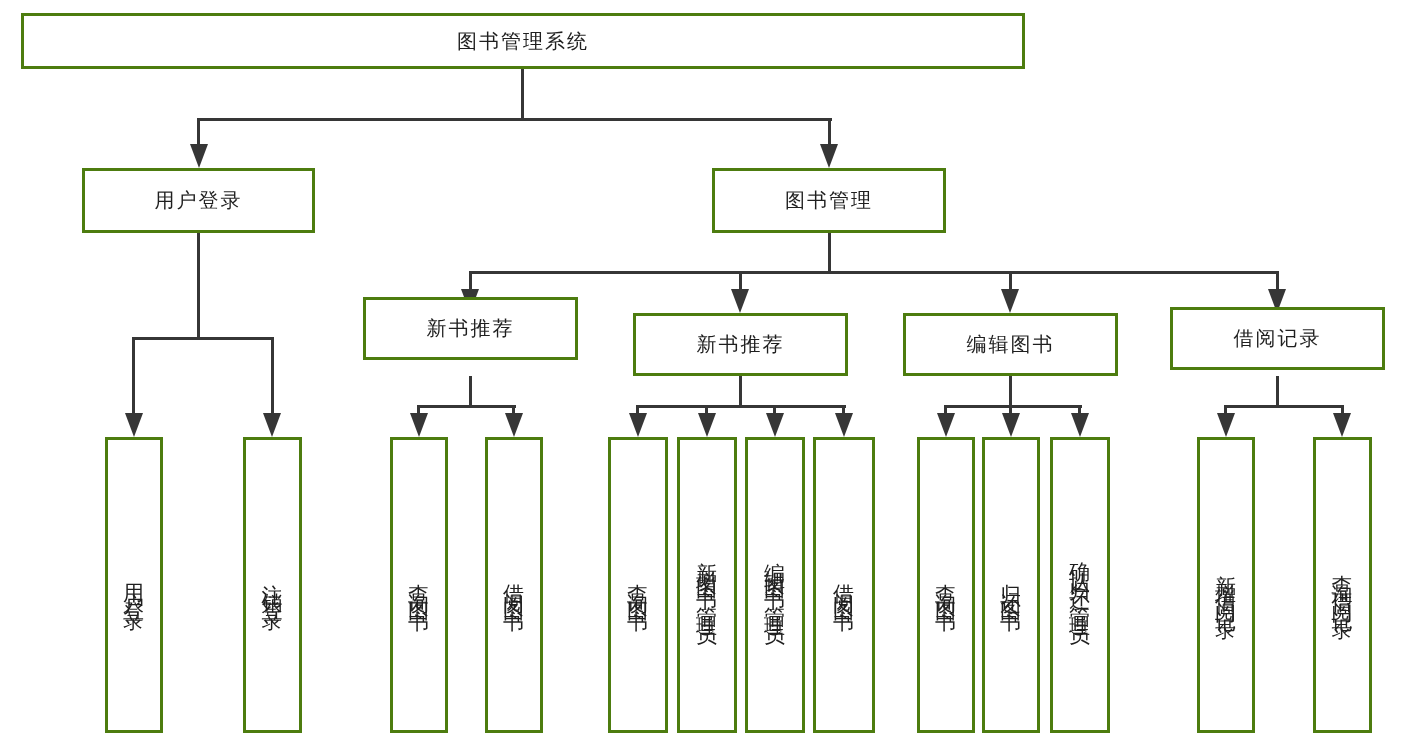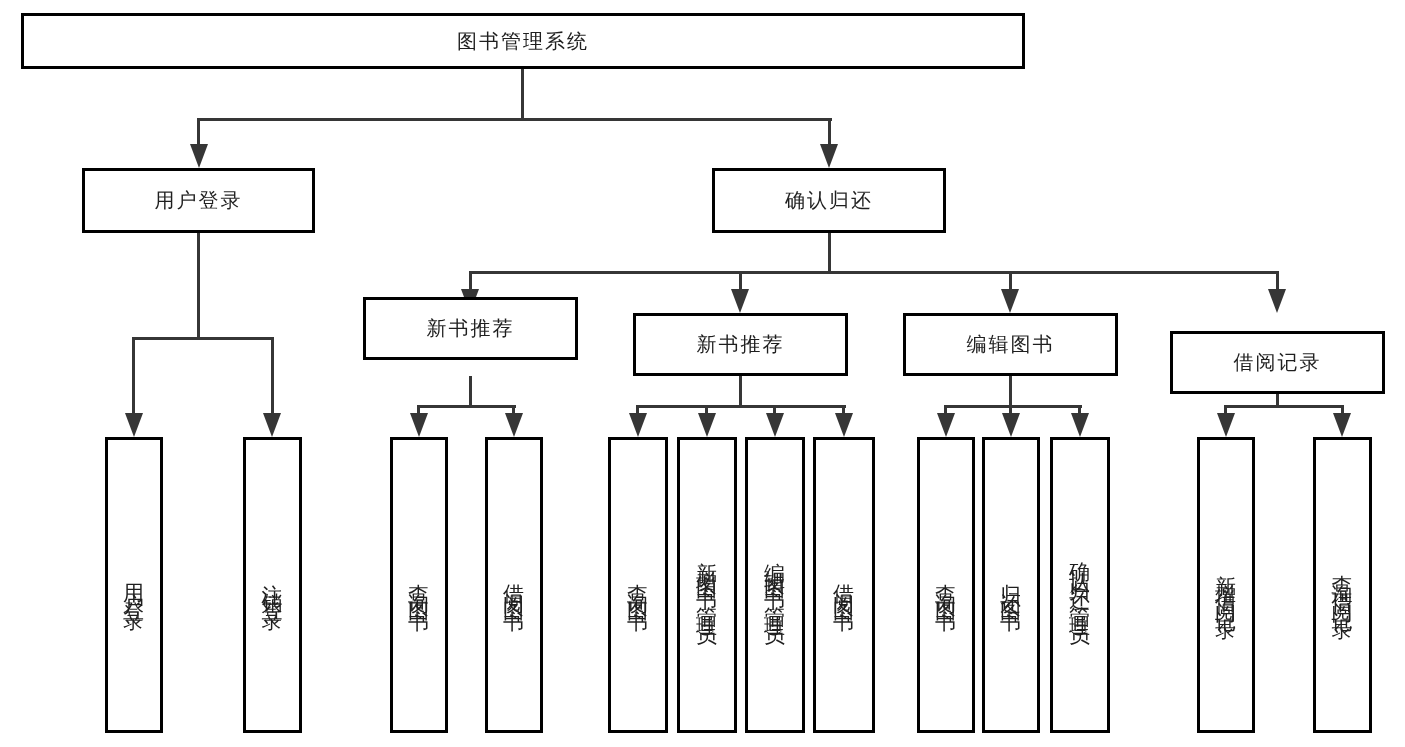--- a/index.html
+++ b/index.html
@@ -8,21 +8,21 @@
     width: 1405px;
     height: 747px;
     background: #ffffff;
     font-family: "Liberation Sans", "DejaVu Sans", sans-serif;
     overflow: hidden;
   }
   .box {
     position: absolute;
     box-sizing: border-box;
     background: #ffffff;
-    border: 3px solid #000000;
+    border: 3px solid #4d7c0f;
     display: flex;
     align-items: center;
     justify-content: center;
     z-index: 2;
   }
   .box.h span {
     font-size: 20px;
     color: #1f1f1f;
     letter-spacing: 2px;
     white-space: nowrap;
@@ -66,33 +66,33 @@
 <div class="canvas">
 
   <div class="box h" style="left:21px;top:13px;width:1004px;height:56px">
     <span>图书管理系统</span>
   </div>
 
   <div class="box h" style="left:82px;top:168px;width:233px;height:65px">
     <span>用户登录</span>
   </div>
   <div class="box h" style="left:712px;top:168px;width:234px;height:65px">
-    <span>确认归还</span>
+    <span>图书管理</span>
   </div>
 
   <div class="box h" style="left:363px;top:297px;width:215px;height:63px">
     <span>新书推荐</span>
   </div>
   <div class="box h" style="left:633px;top:313px;width:215px;height:63px">
     <span>新书推荐</span>
   </div>
   <div class="box h" style="left:903px;top:313px;width:215px;height:63px">
     <span>编辑图书</span>
   </div>
-  <div class="box h" style="left:1170px;top:331px;width:215px;height:63px">
+  <div class="box h" style="left:1170px;top:307px;width:215px;height:63px">
     <span>借阅记录</span>
   </div>
 
   <div class="box leaf" style="left:105px;top:437px;width:58px;height:296px">
     <span>用户登录</span>
   </div>
   <div class="box leaf" style="left:243px;top:437px;width:59px;height:296px">
     <span>注销登录</span>
   </div>
   <div class="box leaf" style="left:390px;top:437px;width:58px;height:296px">

